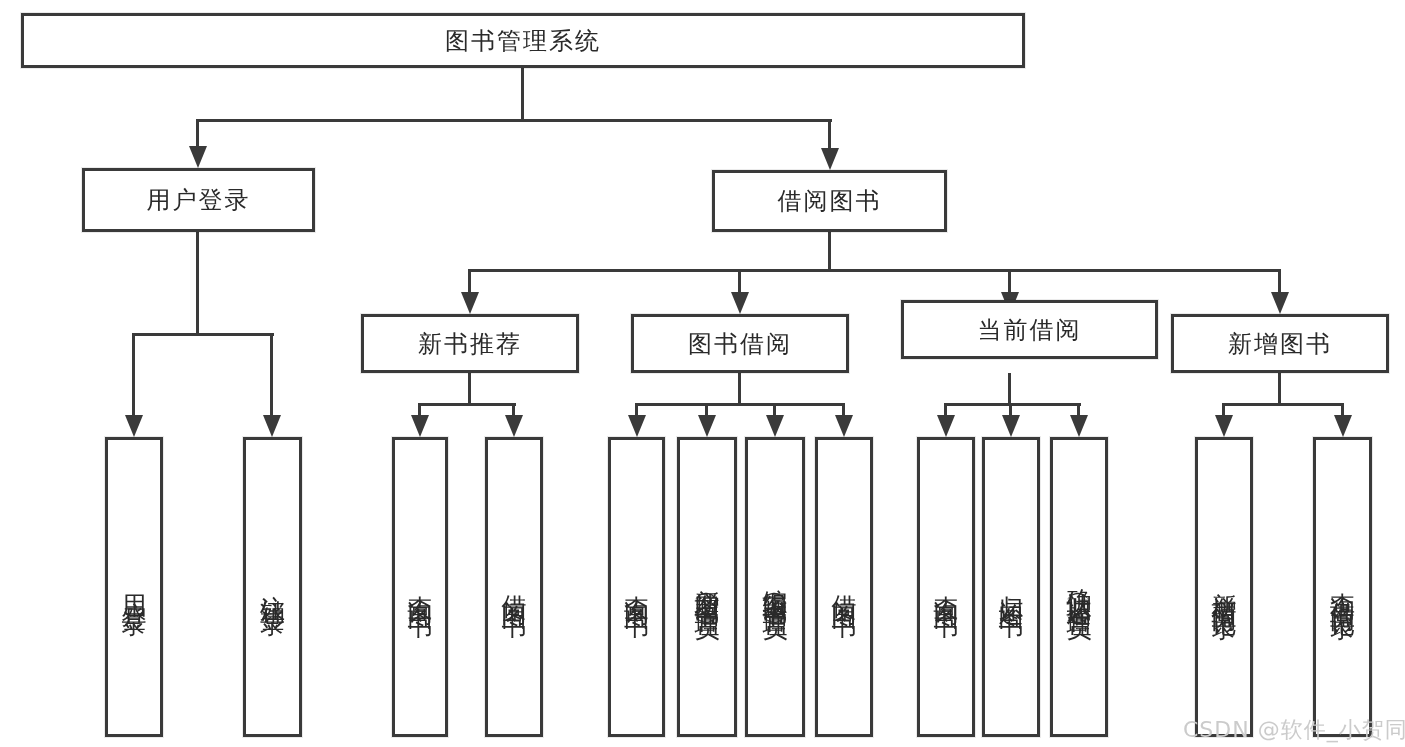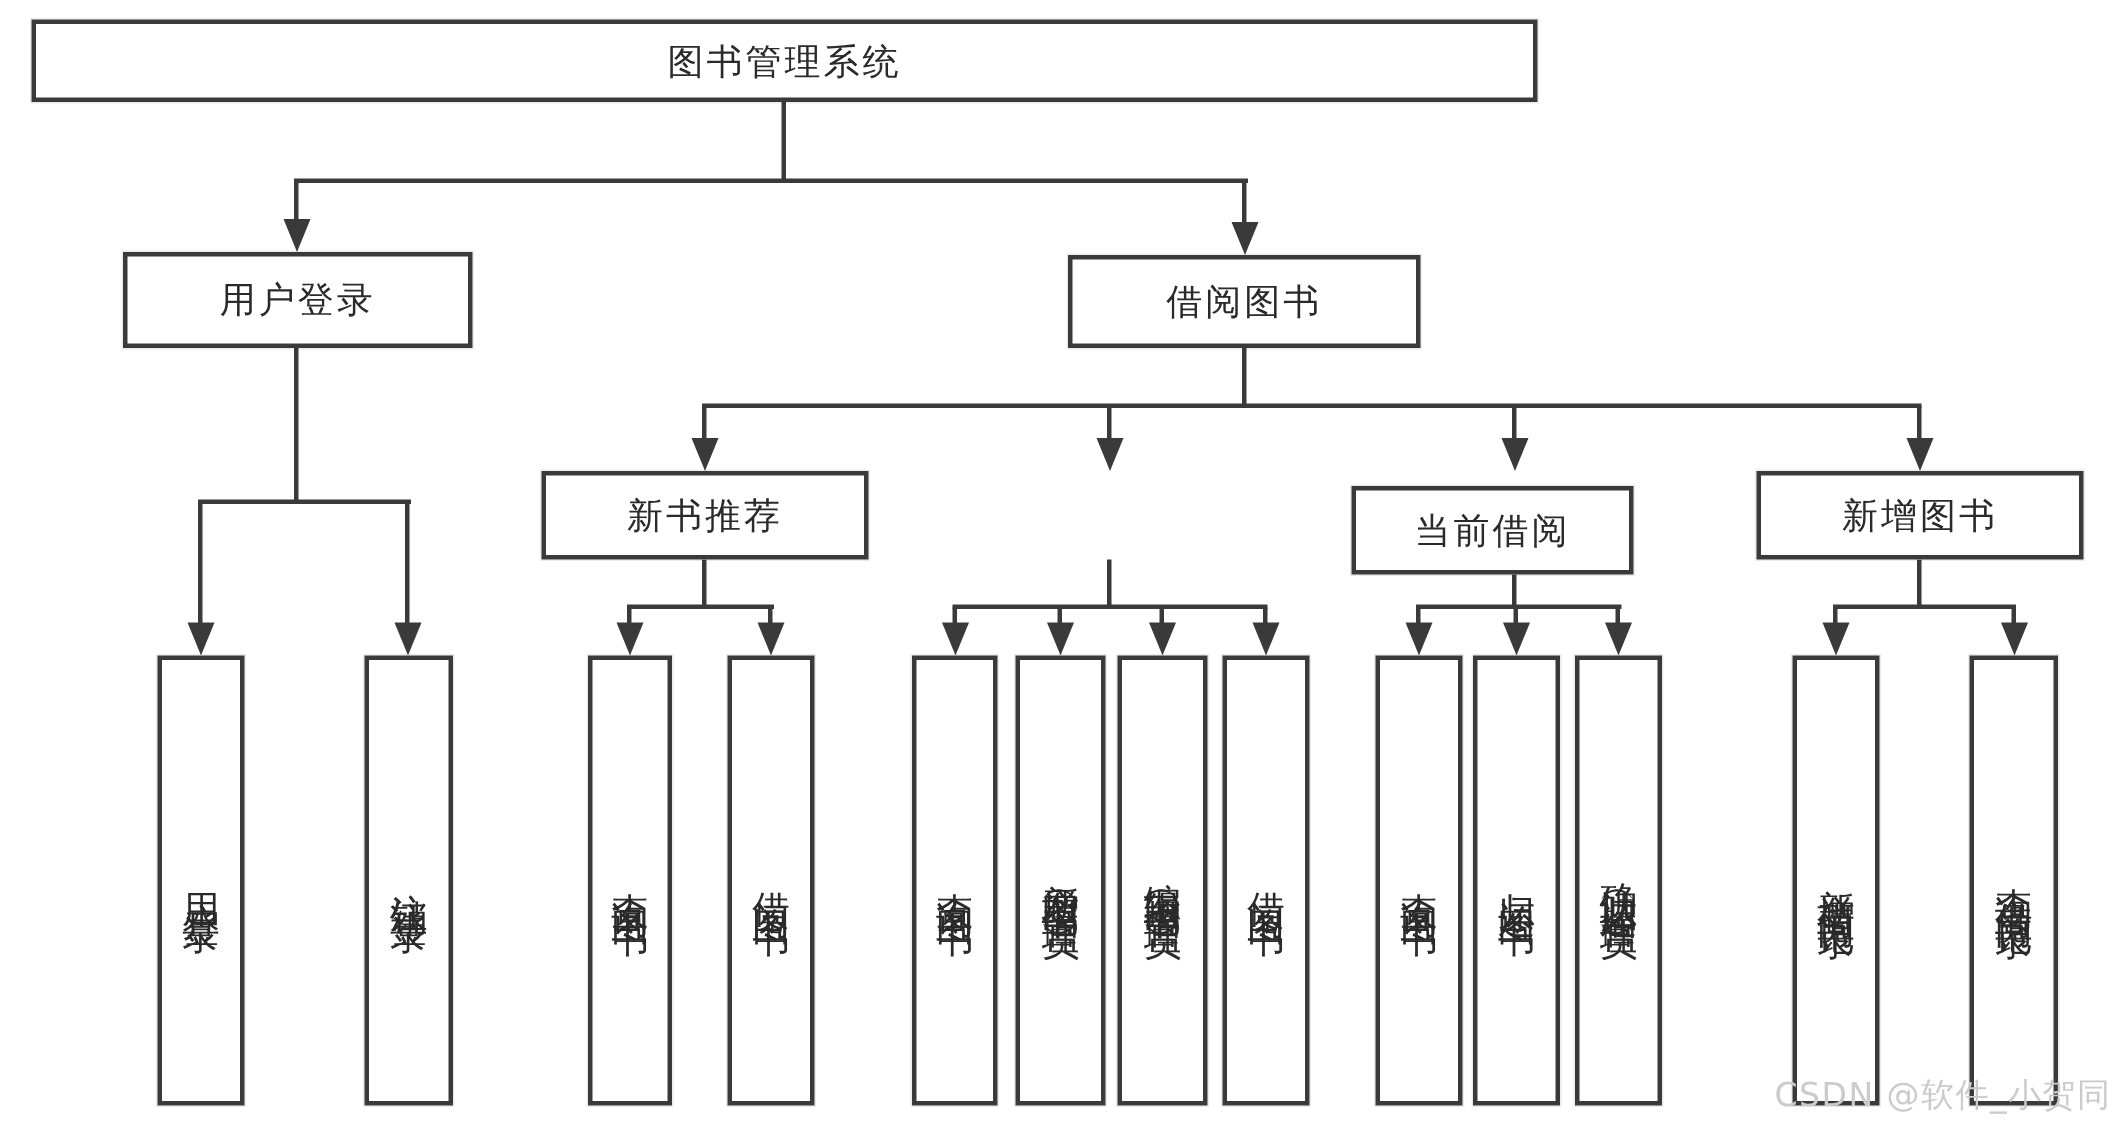--- a/index.html
+++ b/index.html
@@ -118,21 +118,24 @@
   <div class="box hbox" style="left:82px;top:168px;width:233px;height:64px">
     <span>用户登录</span>
   </div>
   <div class="box hbox" style="left:712px;top:170px;width:235px;height:62px">
     <span>借阅图书</span>
   </div>
 
   <div class="box hbox" style="left:361px;top:314px;width:218px;height:59px">
     <span>新书推荐</span>
   </div>
-  <div class="box hbox" style="left:901px;top:324px;width:188px;height:59px">
+  <div class="box hbox" style="left:631px;top:314px;width:218px;height:59px">
+    <span>图书借阅</span>
+  </div>
+  <div class="box hbox" style="left:901px;top:300px;width:257px;height:59px">
     <span>当前借阅</span>
   </div>
   <div class="box hbox" style="left:1171px;top:314px;width:218px;height:59px">
     <span>新增图书</span>
   </div>
 
   <div class="box vbox" style="left:105px;top:437px;width:58px;height:300px">
     <span>用户登录</span>
   </div>
   <div class="box vbox" style="left:243px;top:437px;width:59px;height:300px">

